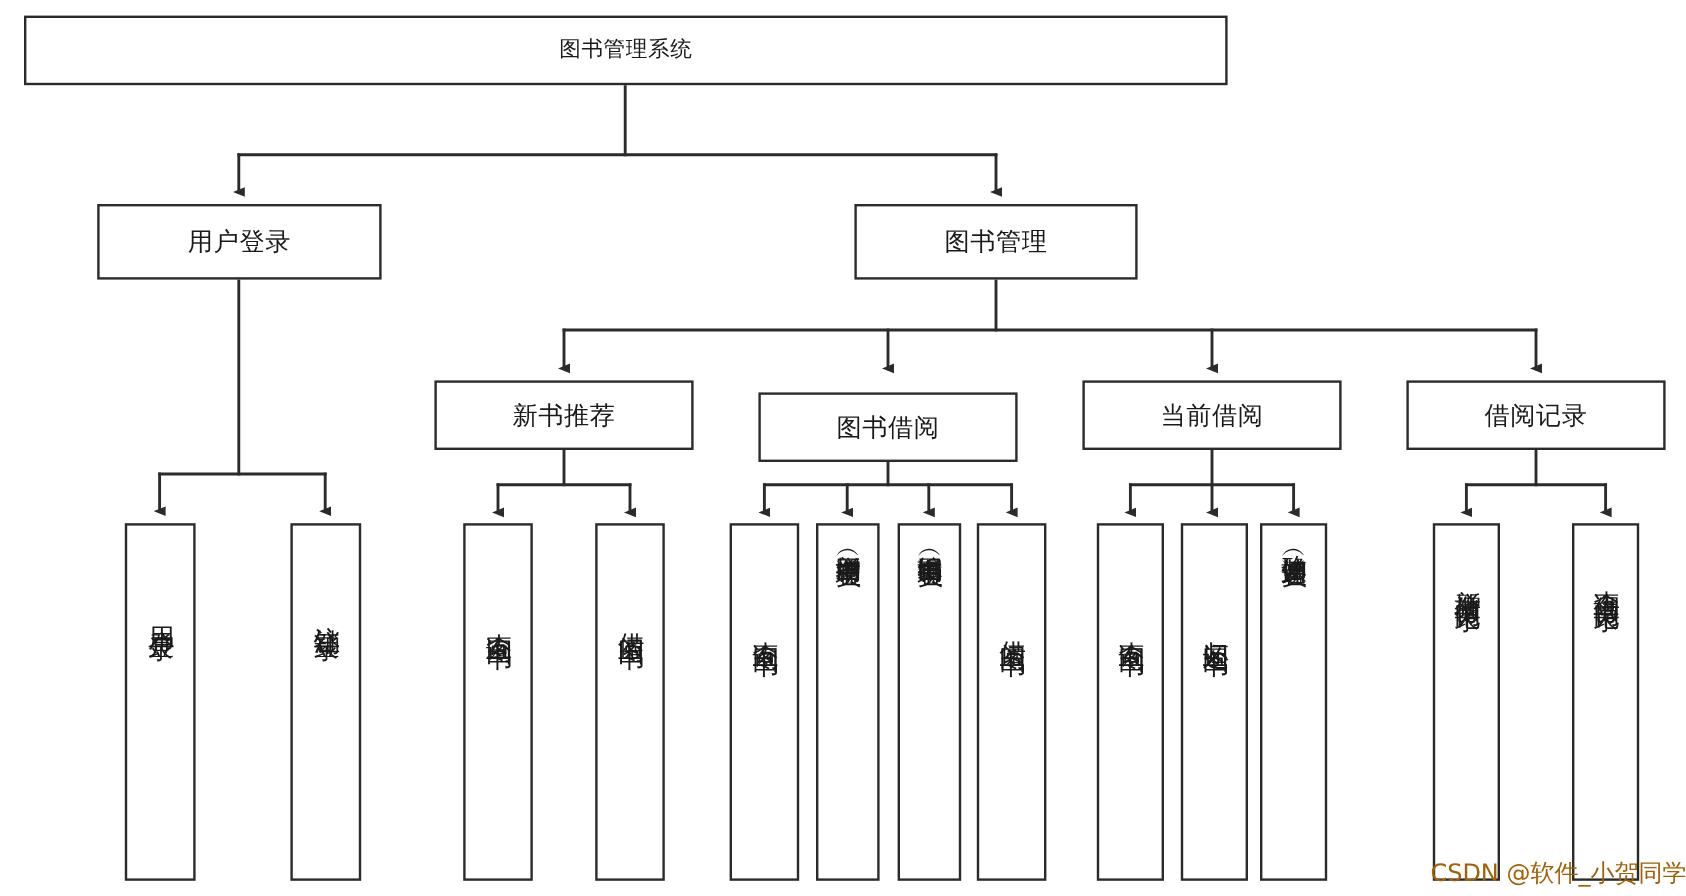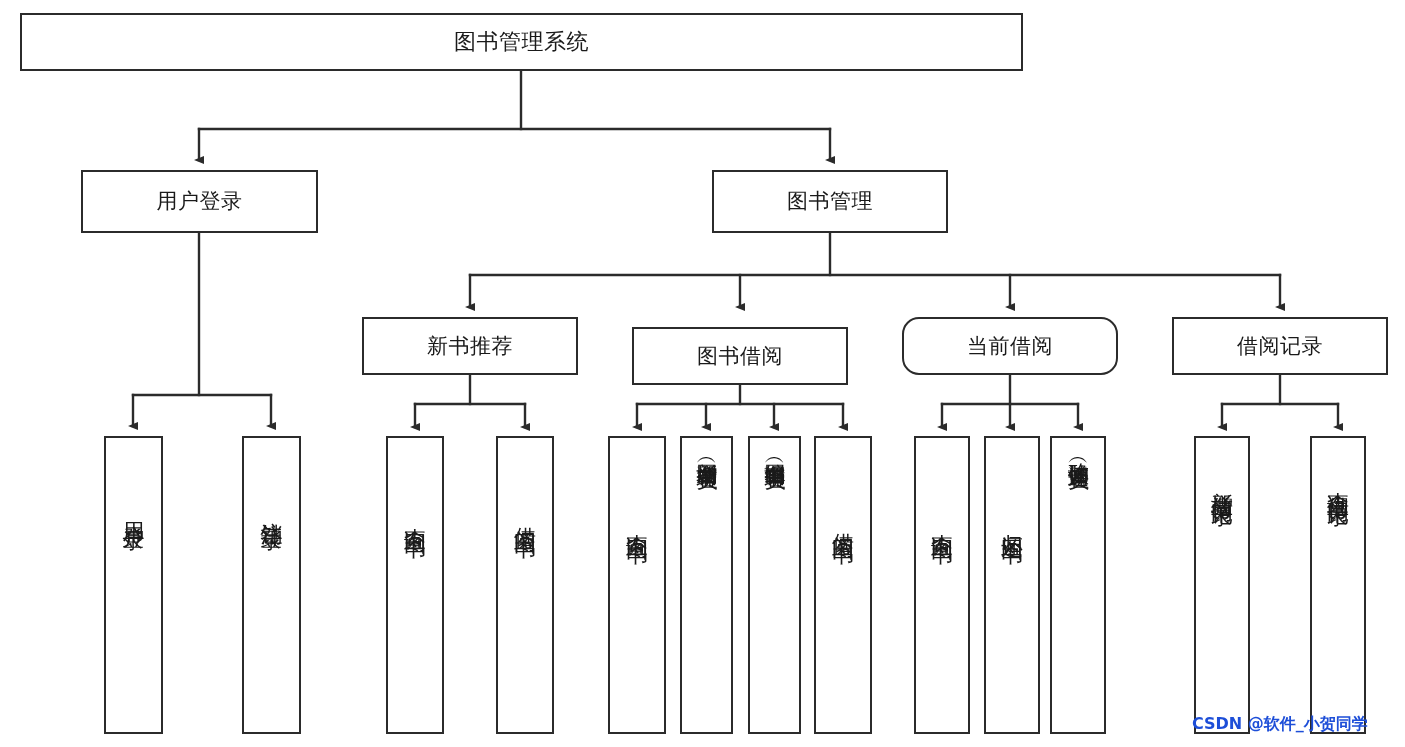--- a/index.html
+++ b/index.html
@@ -42,21 +42,21 @@
     text-align: center;
     line-height: 1.18;
     letter-spacing: 0.5px;
   }
   
   .node.h .label {
     writing-mode: horizontal-tb;
     font-size: 21px;
   }
   .node.root .label {
-    font-size: 22px;
+    font-size: 18px;
   }
   
   .node.v {
     align-items: flex-start;
     justify-content: center;
     padding-top: 8px;
   }
   .node.v .label {
     writing-mode: vertical-rl;
     text-orientation: upright;
@@ -64,26 +64,25 @@
     line-height: 1;
     letter-spacing: 3px;
     white-space: nowrap;
   }
   .node.v.tall .label {
     font-size: 21px;
     letter-spacing: 1px;
   }
   .watermark {
     position: absolute;
-    color: #1d4ed8;
-    font-size: 16px;
+    color: #a16207;
+    font-size: 20px;
     white-space: nowrap;
     z-index: 5;
     font-family: "DejaVu Sans", "Liberation Sans", sans-serif;
-    font-weight: bold;
   }
 </style>
 </head>
 <body>
 
 <div id="canvas">
 
   <svg id="edges" viewBox="0 0 1405 747" xmlns="http://www.w3.org/2000/svg">
     <defs>
       <marker id="arrow" markerWidth="10" markerHeight="10" refX="5" refY="5" orient="auto" markerUnits="userSpaceOnUse">
@@ -147,21 +146,21 @@
   </div>
 
   <div class="node h" style="left:712px; top:170px; width:236px; height:63px;">
     <span class="label">图书管理</span>
   </div>
 
   <div class="node h" style="left:632px; top:317px; width:216px; height:58px;margin-top:10px;">
     <span class="label">图书借阅</span>
   </div>
 
-  <div class="node h" style="left:902px; top:317px; width:216px; height:58px;border-radius:17px;">
+  <div class="node h" style="left:902px; top:317px; width:216px; height:58px;">
     <span class="label">当前借阅</span>
   </div>
 
   <div class="node h" style="left:1172px; top:317px; width:216px; height:58px;align-items:center;">
     <span class="label">借阅记录</span>
   </div>
 
   <div class="node v" style="left:104px; top:436px; width:59px; height:298px; padding-top:66px;">
     <span class="label">用户登录</span>
   </div>

